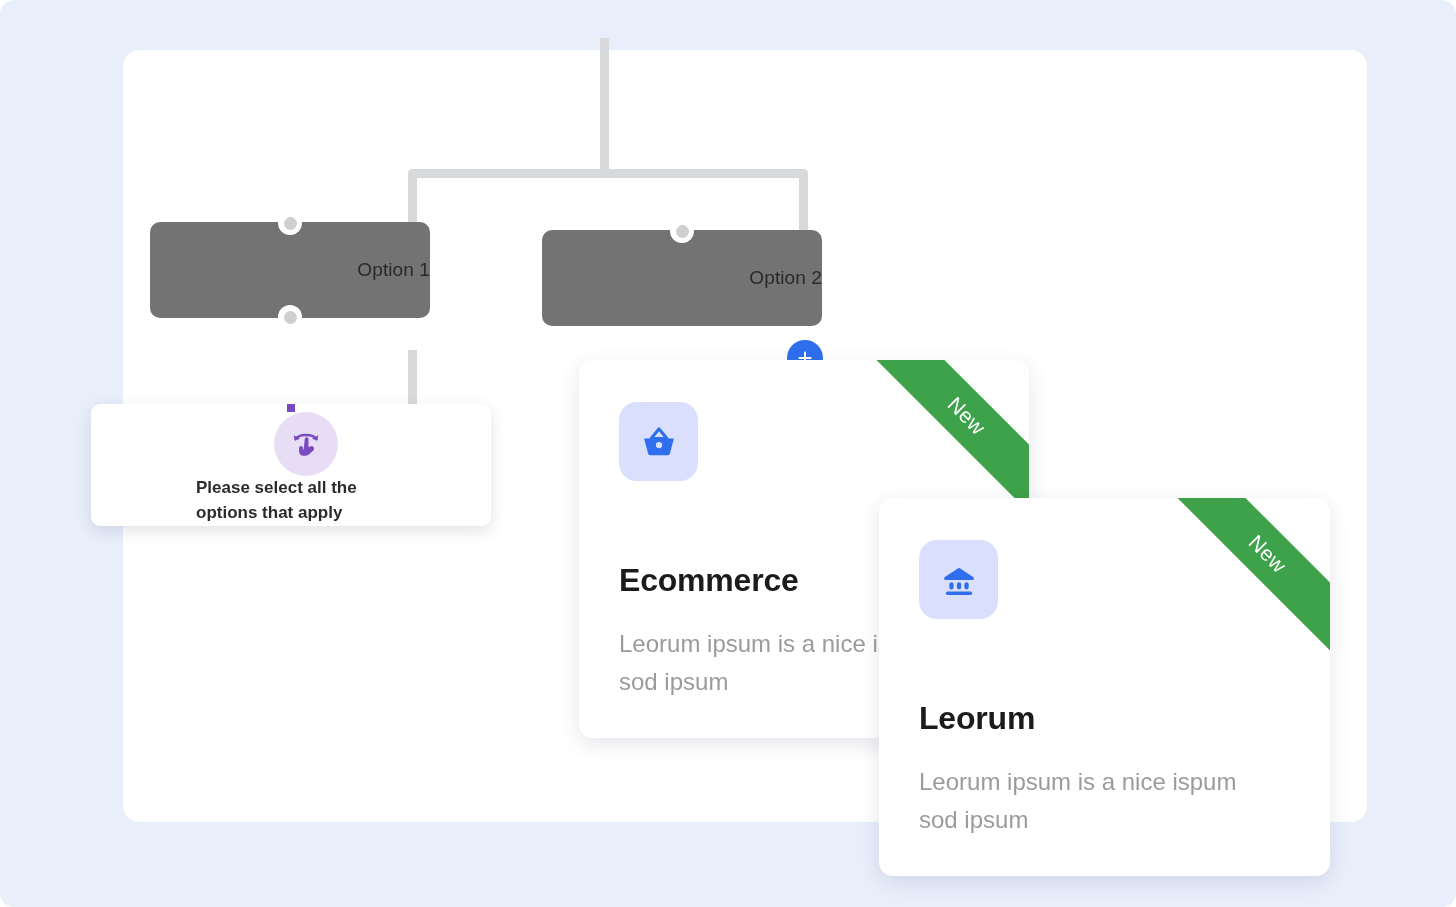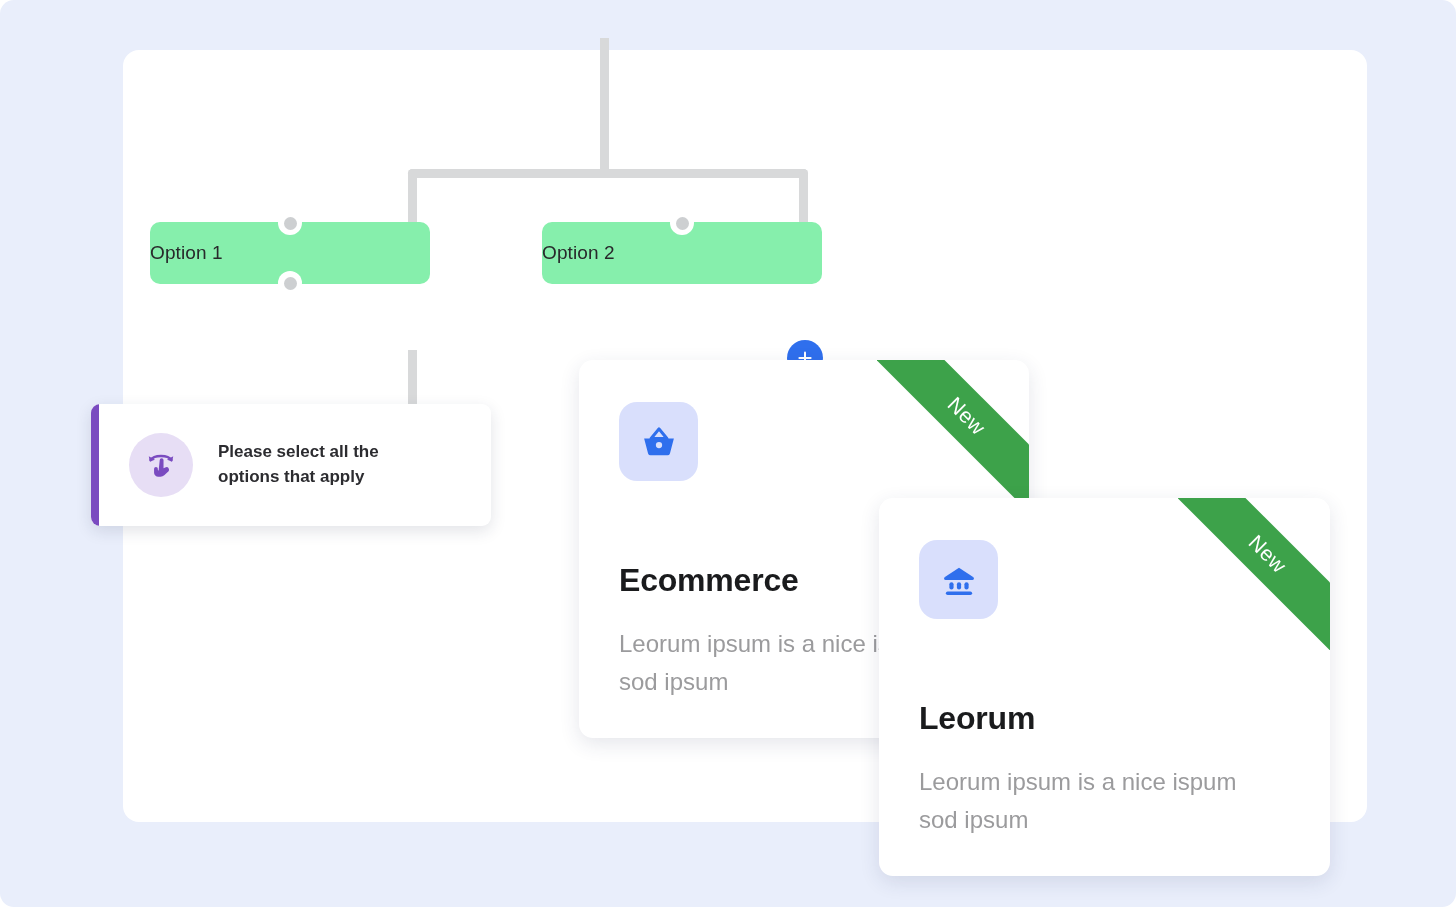--- a/index.html
+++ b/index.html
@@ -65,32 +65,32 @@
     content: "";
     width: 13px;
     height: 13px;
     border-radius: 50%;
     background: #cdcfd1;
   }
 
   
   .node {
     position: absolute;
-    height: 62px;
-    background: #86efac;
+    height: 96px;
+    background: #737373;
     border-radius: 10px;
     display: flex;
     align-items: center;
-    justify-content: flex-start;
+    justify-content: flex-end;
     color: #28292b;
     font-size: 19px;
     letter-spacing: .1px;
   }
   #node-option-1 { left: 27px; top: 172px; width: 280px; }
-  #node-option-2 { left: 419px; top: 172px; width: 280px; }
+  #node-option-2 { left: 419px; top: 180px; width: 280px; }
 
   .port-top    { top: -11px; left: 50%; margin-left: -12px; }
   .port-bottom { bottom: -11px; left: 50%; margin-left: -12px; }
 
   
   #add-node-button {
     position: absolute;
     left: 664px;
     top: 290px;
     width: 36px;
@@ -112,20 +112,21 @@
     left: 91px;
     top: 404px;
     width: 400px;
     height: 122px;
     background: #ffffff;
     border-radius: 9px;
     box-shadow: 0 5px 16px rgba(34, 42, 73, .13);
     display: flex;
     align-items: center;
     overflow: hidden;
+    flex-direction: column;
   }
   #hint-accent-bar {
     width: 8px;
     height: 100%;
     background: #7a4bc0;
     flex: 0 0 8px;
   }
   #hint-icon-circle {
     width: 64px;
     height: 64px;

